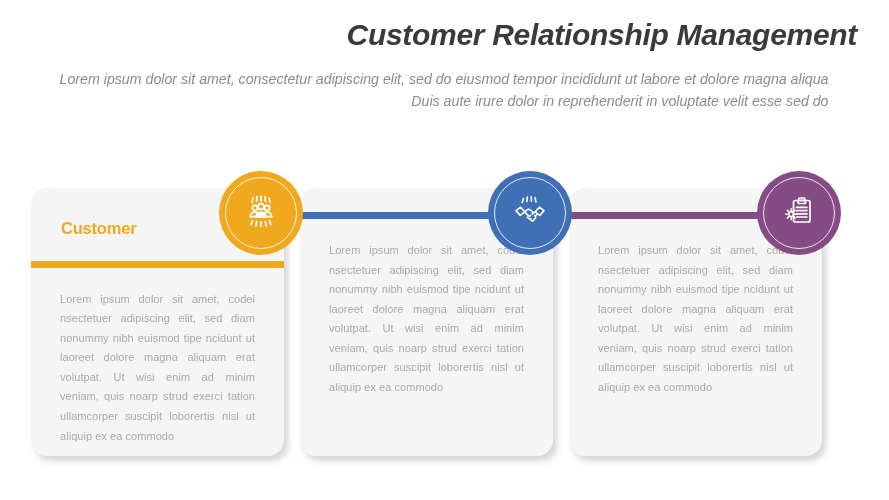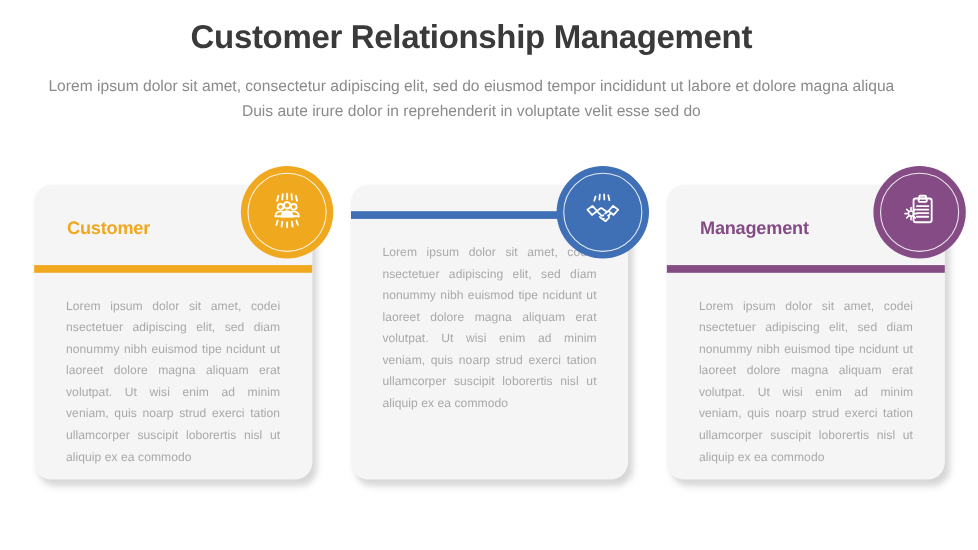--- a/index.html
+++ b/index.html
@@ -19,21 +19,22 @@
     height: 500px;
     background: #ffffff;
   }
 
   
   .header {
     position: absolute;
     top: 18px;
     left: 0;
     width: 857px;
-    text-align: center;
+    text-align: right;
+    font-style: italic;
   }
   .main-title {
     font-size: 30px;
     font-weight: bold;
     color: #3a3a3a;
     letter-spacing: -0.3px;
     margin: 0 0 10px 0;
     line-height: 1.15;
   }
   .subtitle {
@@ -41,25 +42,25 @@
     color: #8b8b8b;
     line-height: 1.55;
     margin: 15px auto;
     width: 800px;
     font-weight: normal;
   }
 
   
   .cards-row {
     position: absolute;
-    top: 168px;
+    top: 188px;
     left: 31px;
     width: 828px;
     display: flex;
-    gap: 35px;
+    gap: 16px;
   }
   .card-wrap {
     position: relative;
     width: 253px;
   }
   .card {
     position: relative;
     background: #f5f5f6;
     border-radius: 16px;
     box-shadow: 4px 5px 6px rgba(120,120,120,0.30);
@@ -191,21 +192,20 @@
             <path d="M23.2 31.4l1.3 1.1c0.5 0.4 1.2 0.4 1.7 0"></path>
             <path d="M25.6 32.8l2.6-2.3c0.6-0.5 0.7-1.3 0.2-1.9l-0.6-0.7"></path>
             <path d="M28.2 28l1.9-1.8"></path>
           </svg>
         </span>
       </div>
     </div>
 
     <div class="card-wrap">
       <div class="card">
-        <div class="card-title" style="color:#854b84">Management</div>
         <div class="accent-bar" style="background:#854b84"></div>
         <div class="card-body">Lorem ipsum dolor sit amet, codei nsectetuer adipiscing elit, sed diam nonummy nibh euismod tipe ncidunt ut laoreet dolore magna aliquam erat volutpat. Ut wisi enim ad minim veniam, quis noarp strud exerci tation ullamcorper suscipit loborertis nisl ut aliquip ex ea commodo</div>
       </div>
       <div class="badge" style="background:#854b84">
         <div class="badge-ring"></div>
         <span>
           <svg width="46" height="46" viewBox="0 0 46 46" fill="none" stroke="#ffffff" stroke-width="1.7" stroke-linecap="round" stroke-linejoin="round">
 
             <rect x="17.5" y="12.5" width="16.5" height="21.5" rx="2"></rect>
 

